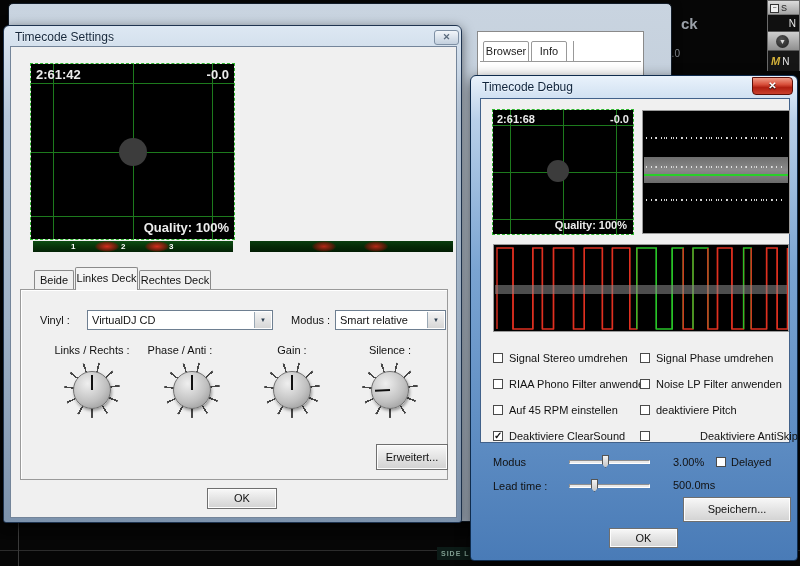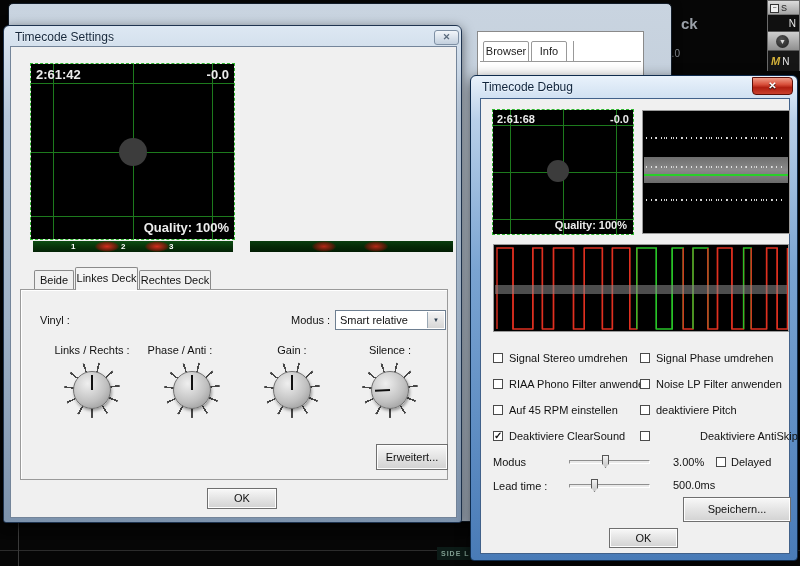--- a/index.html
+++ b/index.html
@@ -188,20 +188,24 @@
                       radial-gradient(ellipse 16px 7px at 126px 50%,rgba(200,40,25,.9),rgba(130,18,8,.5) 60%,transparent 78%),
                       linear-gradient(180deg,#0a3d0e,#052806 55%,#031d04);"></div>
 
       <div class="tab" style="left:23px;top:223px;width:40px;height:19px;line-height:18px;">Beide</div>
       <div class="tab" style="left:64px;top:220px;width:63px;height:23px;line-height:20px;background:#f4f4f4;z-index:2;">Linkes Deck</div>
       <div class="tab" style="left:128px;top:223px;width:72px;height:19px;line-height:18px;">Rechtes Deck</div>
 
       <div class="group-panel" style="left:9px;top:242px;width:428px;height:191px;"></div>
 
       <span class="lbl" style="left:29px;top:267px;">Vinyl :</span>
+      <div class="select" style="left:76px;top:263px;width:186px;">
+        <span class="select-text">VirtualDJ CD</span>
+        <span class="select-arrow">▼</span>
+      </div>
       <span class="lbl" style="left:280px;top:267px;">Modus :</span>
       <div class="select" style="left:324px;top:263px;width:111px;">
         <span class="select-text">Smart relative</span>
         <span class="select-arrow">▼</span>
       </div>
 
       <span class="lbl" style="left:21px;top:297px;width:120px;text-align:center;">Links / Rechts :</span>
       <span class="lbl" style="left:109px;top:297px;width:120px;text-align:center;">Phase / Anti :</span>
       <span class="lbl" style="left:221px;top:297px;width:120px;text-align:center;">Gain :</span>
       <span class="lbl" style="left:319px;top:297px;width:120px;text-align:center;">Silence :</span>
@@ -229,21 +233,21 @@
 
       <div class="btn" style="left:365px;top:397px;width:72px;height:26px;line-height:24px;">Erweitert...</div>
       <div class="btn" style="left:196px;top:441px;width:70px;height:21px;line-height:19px;">OK</div>
     </div>
   </div>
 
   <div class="dlg-debug">
     <span class="dlg-title" style="color:#10243c;">Timecode Debug</span>
     <span class="btn-close-red">✕</span>
 
-    <div class="dlg-body" style="left:9px;top:22px;width:310px;height:456px;border-color:#41618a;padding-left:8px;">
+    <div class="dlg-body" style="left:9px;top:22px;width:310px;height:345px;border-color:#41618a;padding-left:8px;">
 
       <div class="scope" style="left:12px;top:11px;width:140px;height:124px;">
         <div class="gv" style="left:12%;"></div>
         <div class="gv" style="left:50%;"></div>
         <div class="gv" style="left:88%;"></div>
         <div class="gh" style="top:12%;"></div>
         <div class="gh" style="top:50%;"></div>
         <div class="gh" style="top:88%;"></div>
         <div class="blob" style="left:54px;top:50px;width:22px;height:22px;"></div>
         <span class="scope-txt" style="left:4px;top:3px;font-size:11px;">2:61:68</span>

